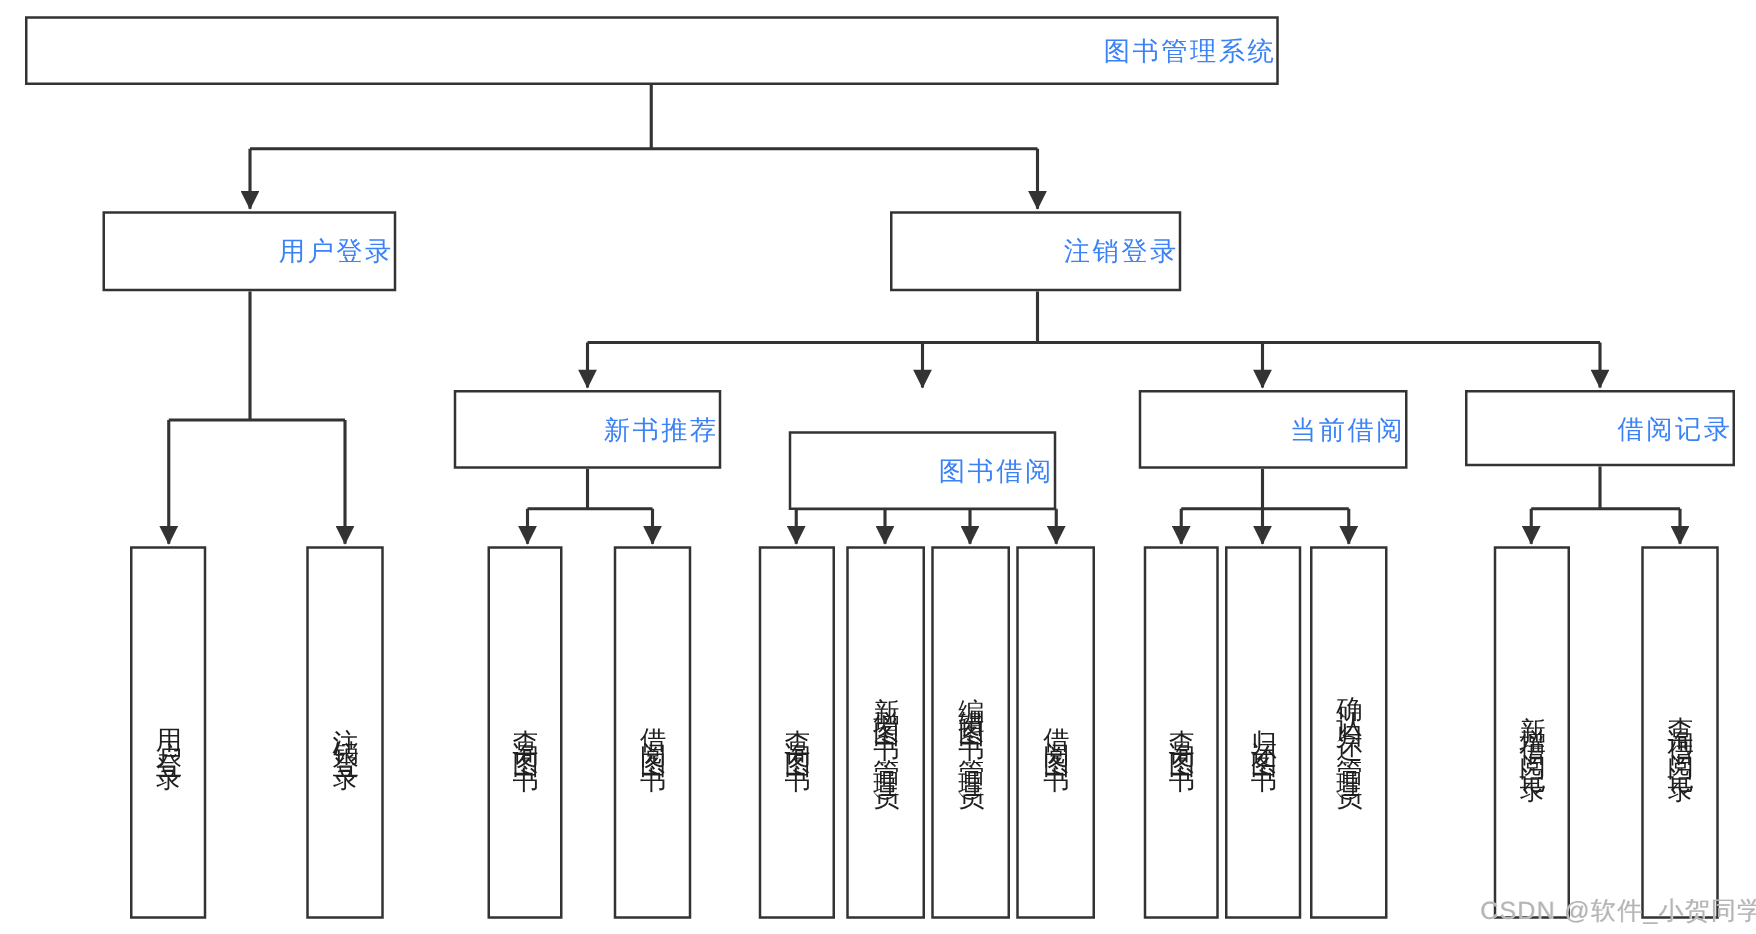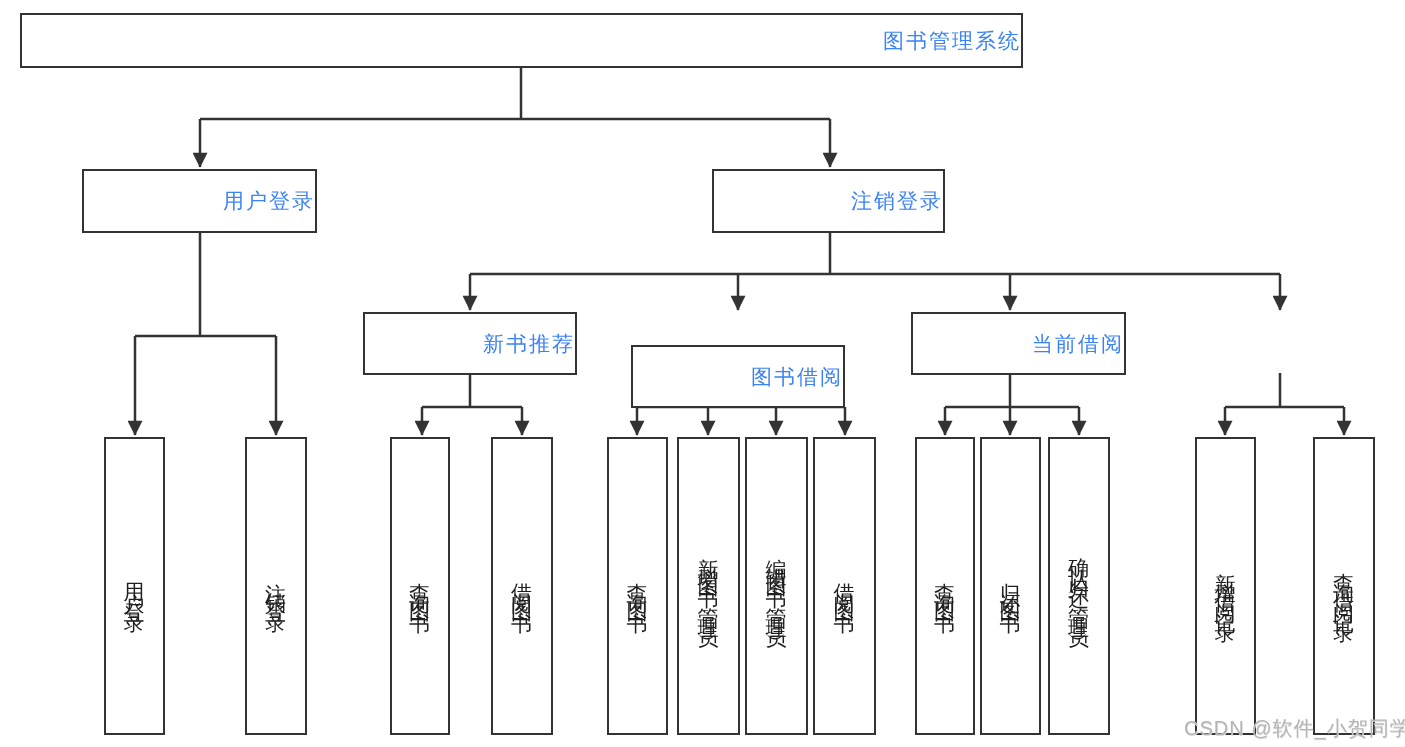--- a/index.html
+++ b/index.html
@@ -129,20 +129,23 @@
 
   <div class="hbox" style="left:363px; top:312px; width:214px; height:63px;padding-left:24px;">
     <span>新书推荐</span>
   </div>
   <div class="hbox" style="left:631px; top:312px; width:214px; height:63px;margin-top:33px;">
     <span>图书借阅</span>
   </div>
   <div class="hbox" style="left:911px; top:312px; width:215px; height:63px;">
     <span>当前借阅</span>
   </div>
+  <div class="hbox" style="left:1172px; top:312px; width:216px; height:61px;">
+    <span>借阅记录</span>
+  </div>
 
   <div class="leaf" style="left:104px; width:61px;">
     <span class="vtext">用户登录</span>
   </div>
   <div class="leaf" style="left:245px; width:62px;">
     <span class="vtext">注销登录</span>
   </div>
   <div class="leaf" style="left:390px; width:60px;">
     <span class="vtext">查询图书</span>
   </div>

